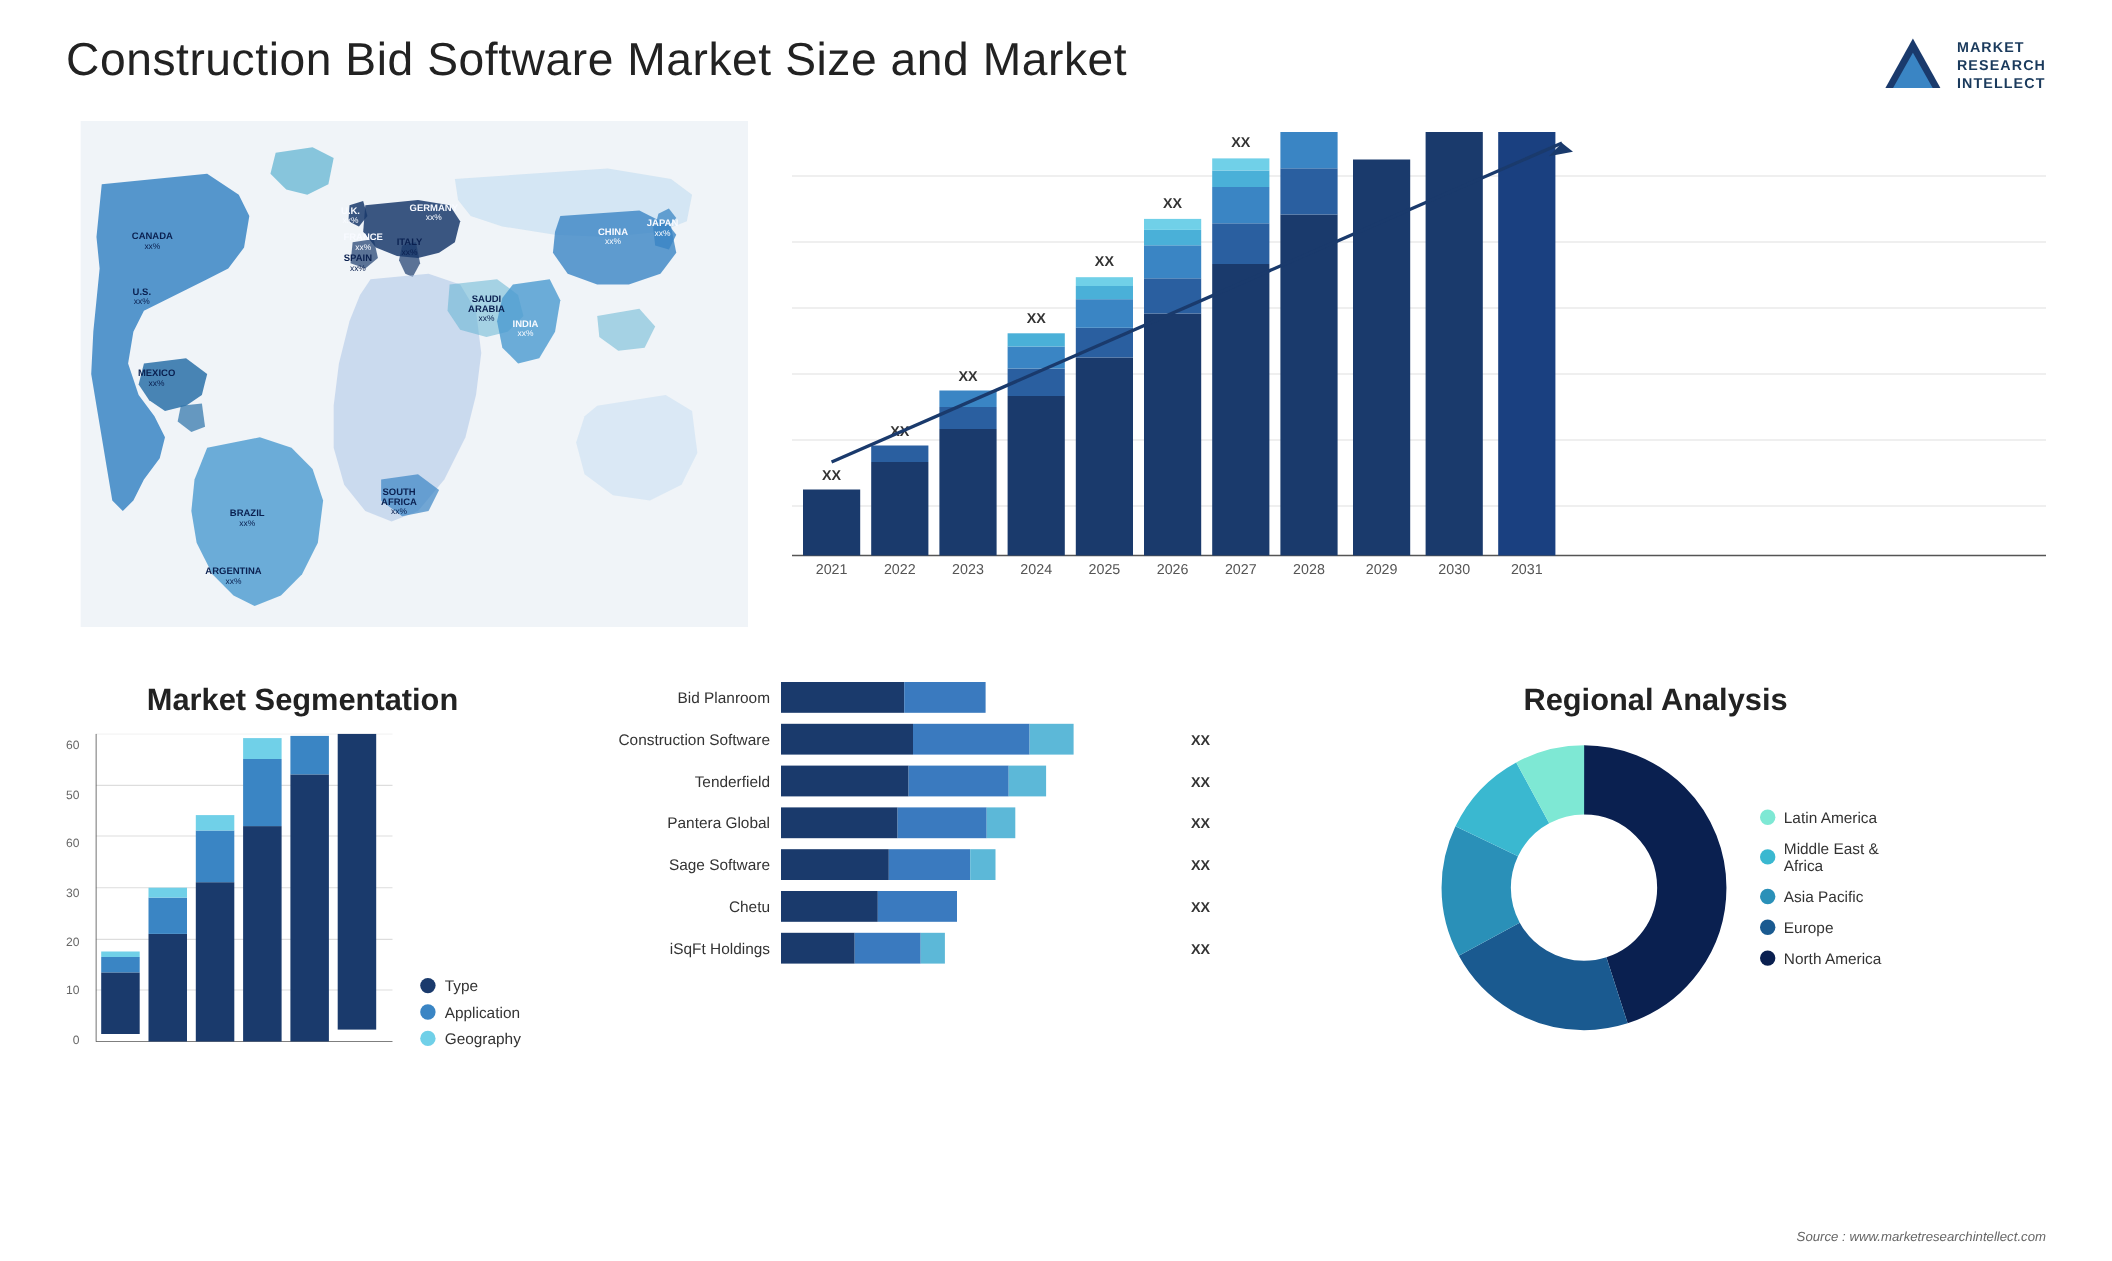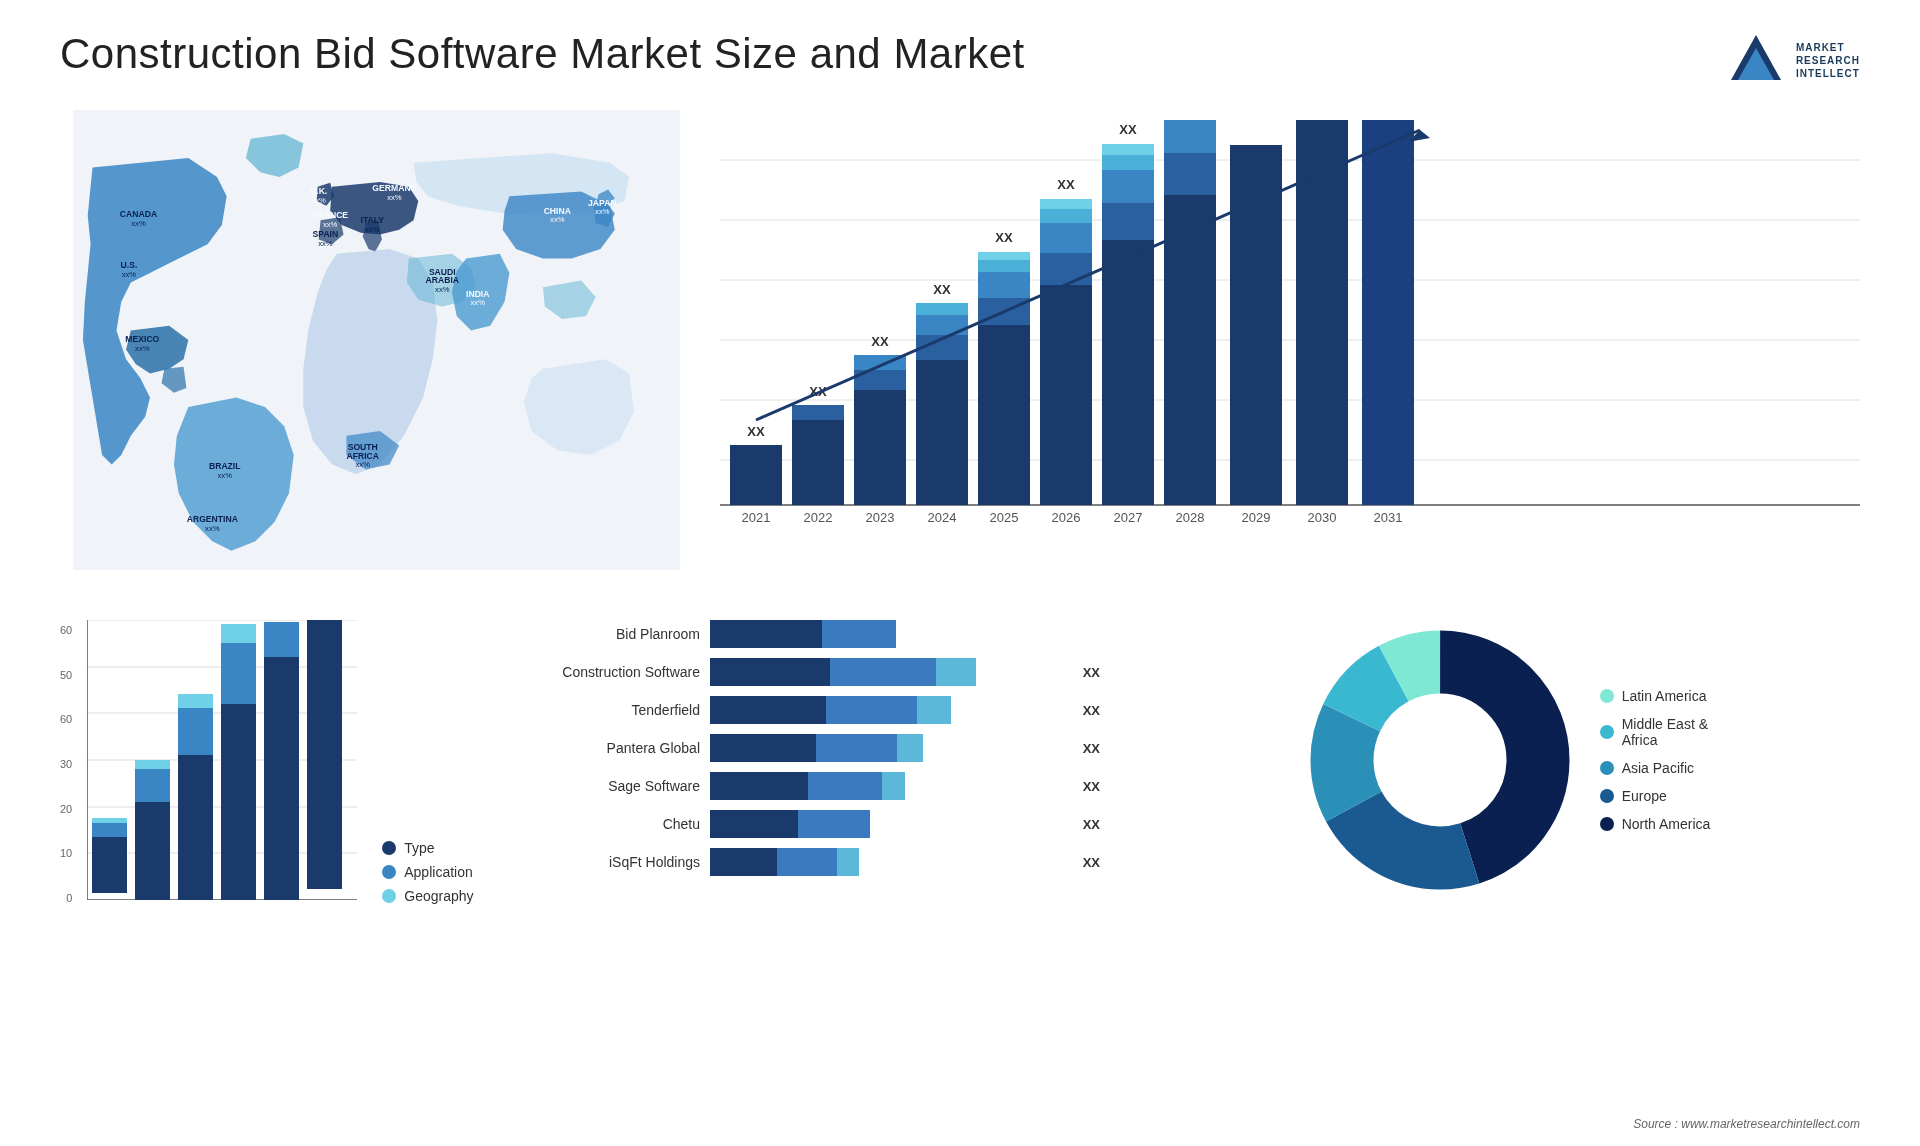--- a/index.html
+++ b/index.html
@@ -35,21 +35,21 @@
     .logo-area {
       display: flex;
       align-items: center;
       gap: 10px;
     }
     .logo-icon {
       width: 60px;
       height: 60px;
     }
     .logo-text {
-      font-size: 10px;
+      font-size: 13px;
       font-weight: 700;
       color: #1a3a5c;
       line-height: 1.3;
       text-transform: uppercase;
       letter-spacing: 1px;
     }
     .logo-text span {
       display: block;
     }
 
@@ -400,20 +400,21 @@
           <line x1="36" y1="300" x2="700" y2="10" stroke="#1a3a6c" stroke-width="3"></line>
           <polygon points="700,10 688,22 710,18" fill="#1a3a6c"></polygon>
         </svg>
       </div>
     </div>
   </div>
 
   <div class="bottom-row">
 
     <div class="segmentation-section">
+      <h2 class="section-title">Market Segmentation</h2>
       <div style="display:flex; align-items:flex-end; gap:15px;">
 
         <div style="display:flex;flex-direction:column;justify-content:space-between;height:280px;padding-bottom:0;text-align:right;">
           <span style="font-size:11px;color:#666;">60</span>
           <span style="font-size:11px;color:#666;">50</span>
           <span style="font-size:11px;color:#666;">60</span>
           <span style="font-size:11px;color:#666;">30</span>
           <span style="font-size:11px;color:#666;">20</span>
           <span style="font-size:11px;color:#666;">10</span>
           <span style="font-size:11px;color:#666;">0</span>
@@ -560,20 +561,21 @@
               <div class="player-bar-seg3" style="width:15%;"></div>
             </div>
           </div>
           <span class="player-value">XX</span>
         </div>
 
       </div>
     </div>
 
     <div class="regional-section">
+      <h2 class="section-title">Regional Analysis</h2>
       <div class="regional-container">
 
         <div class="donut-container">
           <svg viewBox="0 0 200 200" width="280" height="280">
 
             <circle cx="100" cy="100" r="70" fill="none" stroke="#0a2050" stroke-width="45" stroke-dasharray="197.9 241.9" stroke-dashoffset="0" transform="rotate(-90 100 100)"></circle>
 
             <circle cx="100" cy="100" r="70" fill="none" stroke="#1a5a90" stroke-width="45" stroke-dasharray="96.8 343" stroke-dashoffset="-197.9" transform="rotate(-90 100 100)"></circle>
 
             <circle cx="100" cy="100" r="70" fill="none" stroke="#2a90b8" stroke-width="45" stroke-dasharray="66 373.8" stroke-dashoffset="-294.7" transform="rotate(-90 100 100)"></circle>

